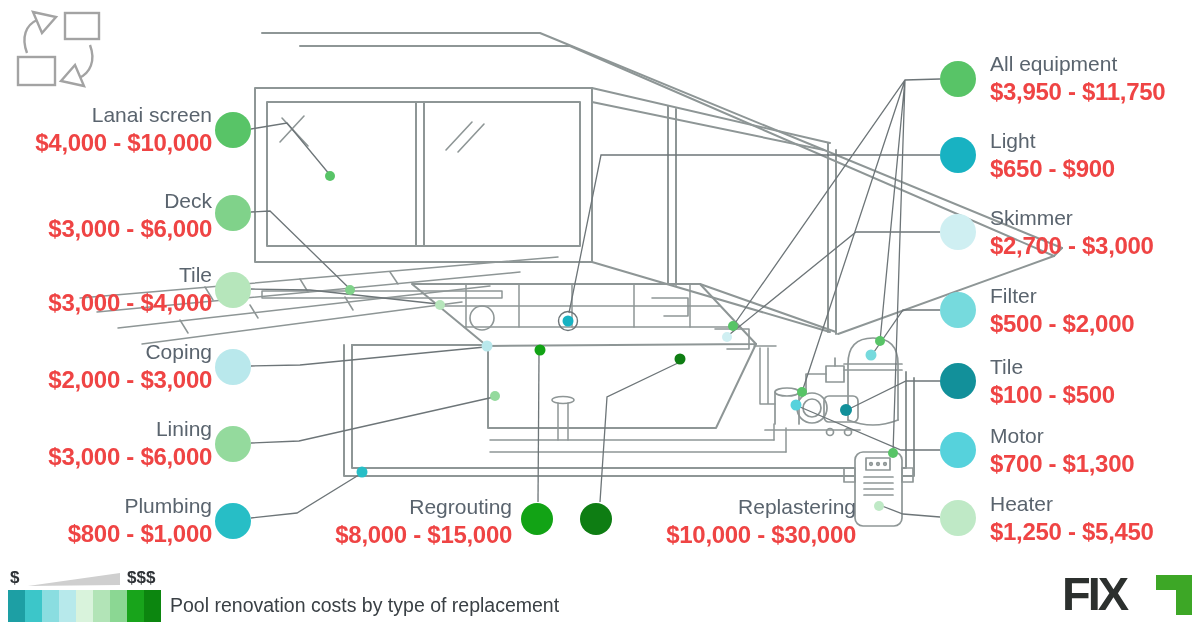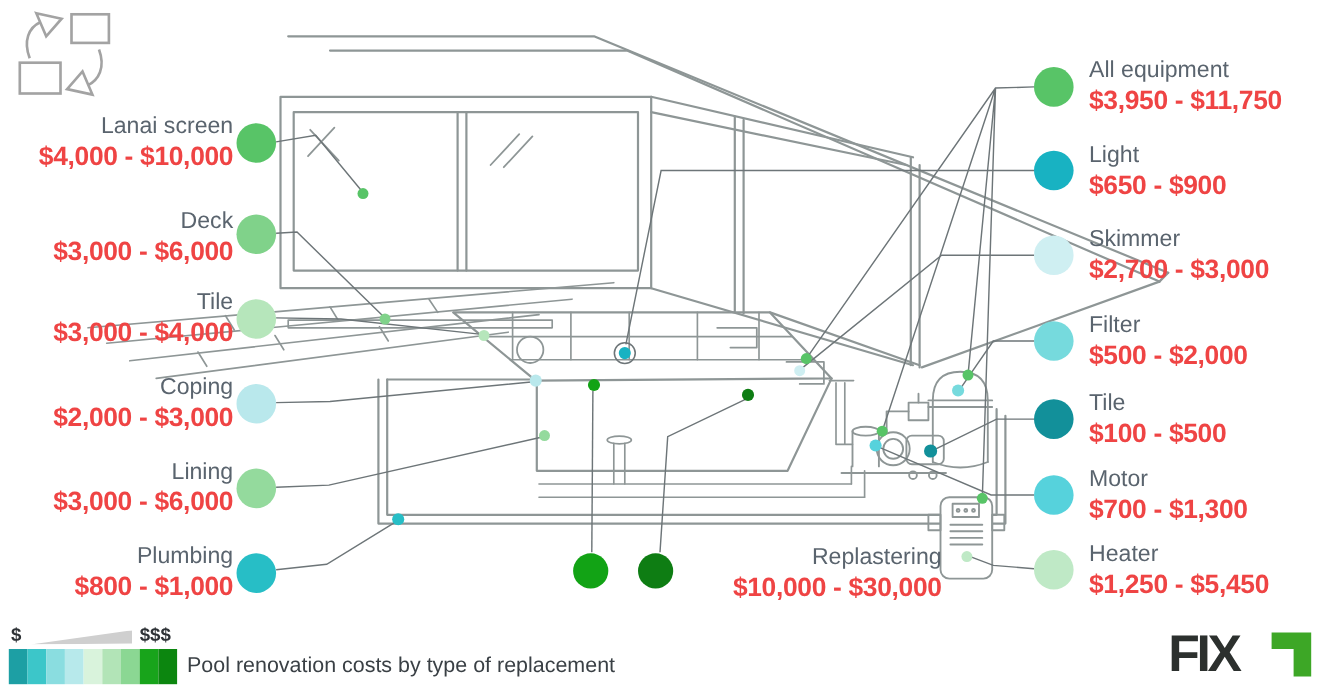--- a/index.html
+++ b/index.html
@@ -205,20 +205,24 @@
     <div class="iprice">$3,000 - $6,000</div>
   </div>
   <span class="dot-big" style="left: 215px; top: 426px; background-color: rgb(148, 218, 157);"></span>
 
   <div class="item ralign" style="left:0;top:493px">
     <div class="iname">Plumbing</div>
     <div class="iprice">$800 - $1,000</div>
   </div>
   <span class="dot-big" style="left: 215px; top: 503px; background-color: rgb(39, 190, 198);"></span>
 
+  <div class="item calign-r" style="left:302px;top:494px">
+    <div class="iname">Regrouting</div>
+    <div class="iprice">$8,000 - $15,000</div>
+  </div>
   <span class="dot-mid" style="left: 521px; top: 503px; background-color: rgb(18, 163, 21);"></span>
 
   <div class="item lalign" style="left:616px;top:494px">
     <div class="iname">Replastering</div>
     <div class="iprice">$10,000 - $30,000</div>
   </div>
   <span class="dot-mid" style="left: 580px; top: 503px; background-color: rgb(14, 125, 19);"></span>
 
   <div class="item" style="left:990px;top:51px;width:210px">
     <div class="iname">All equipment</div>

